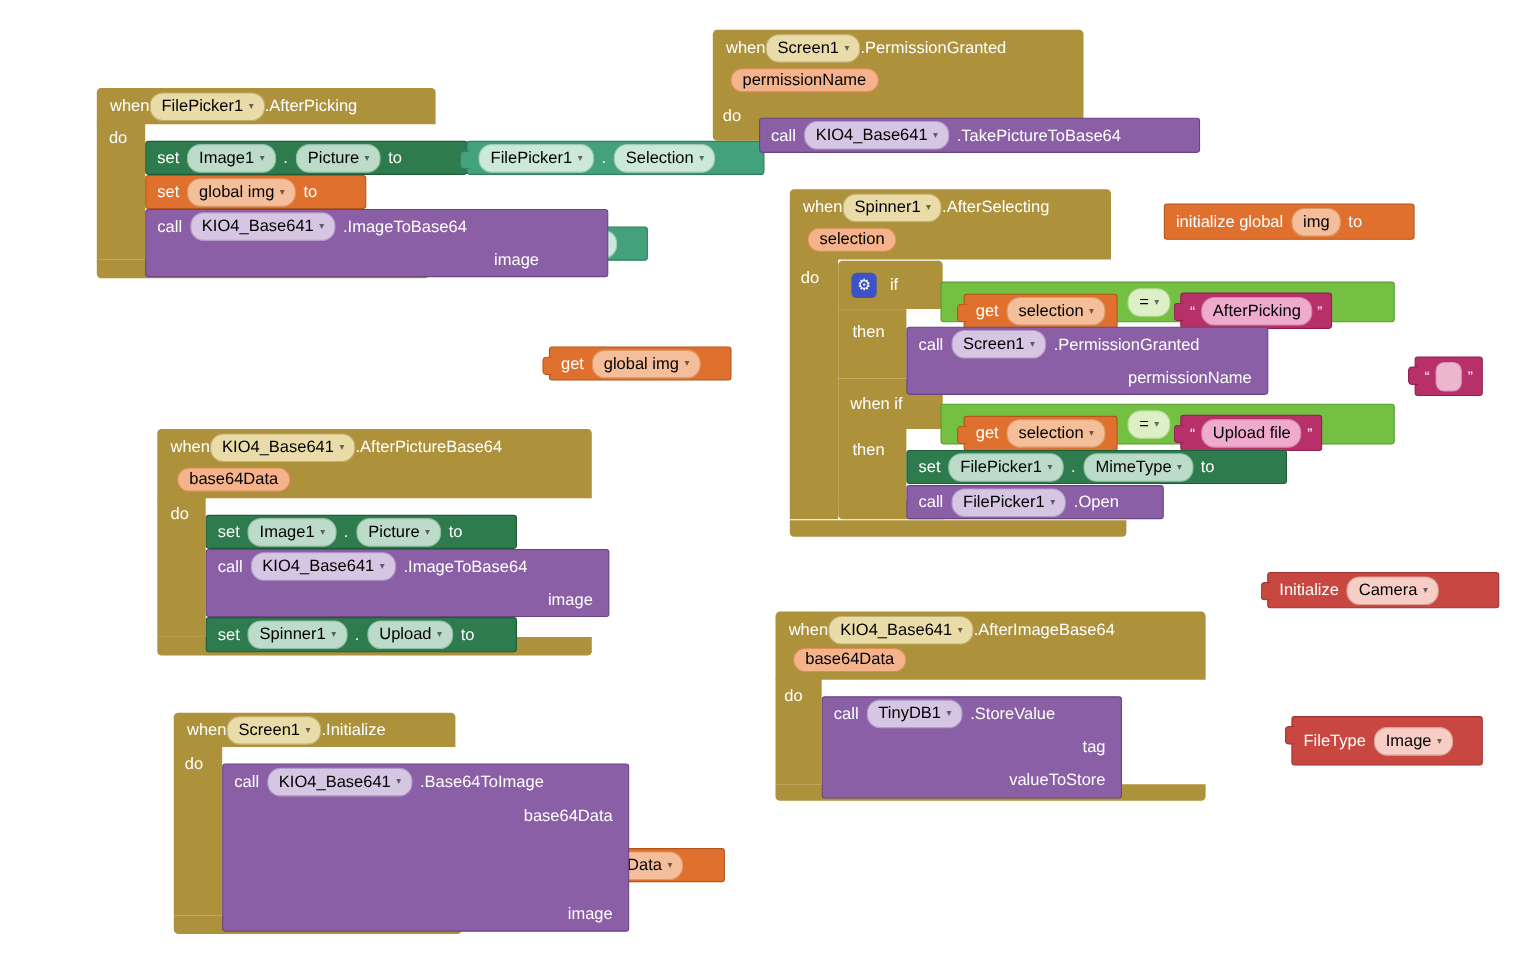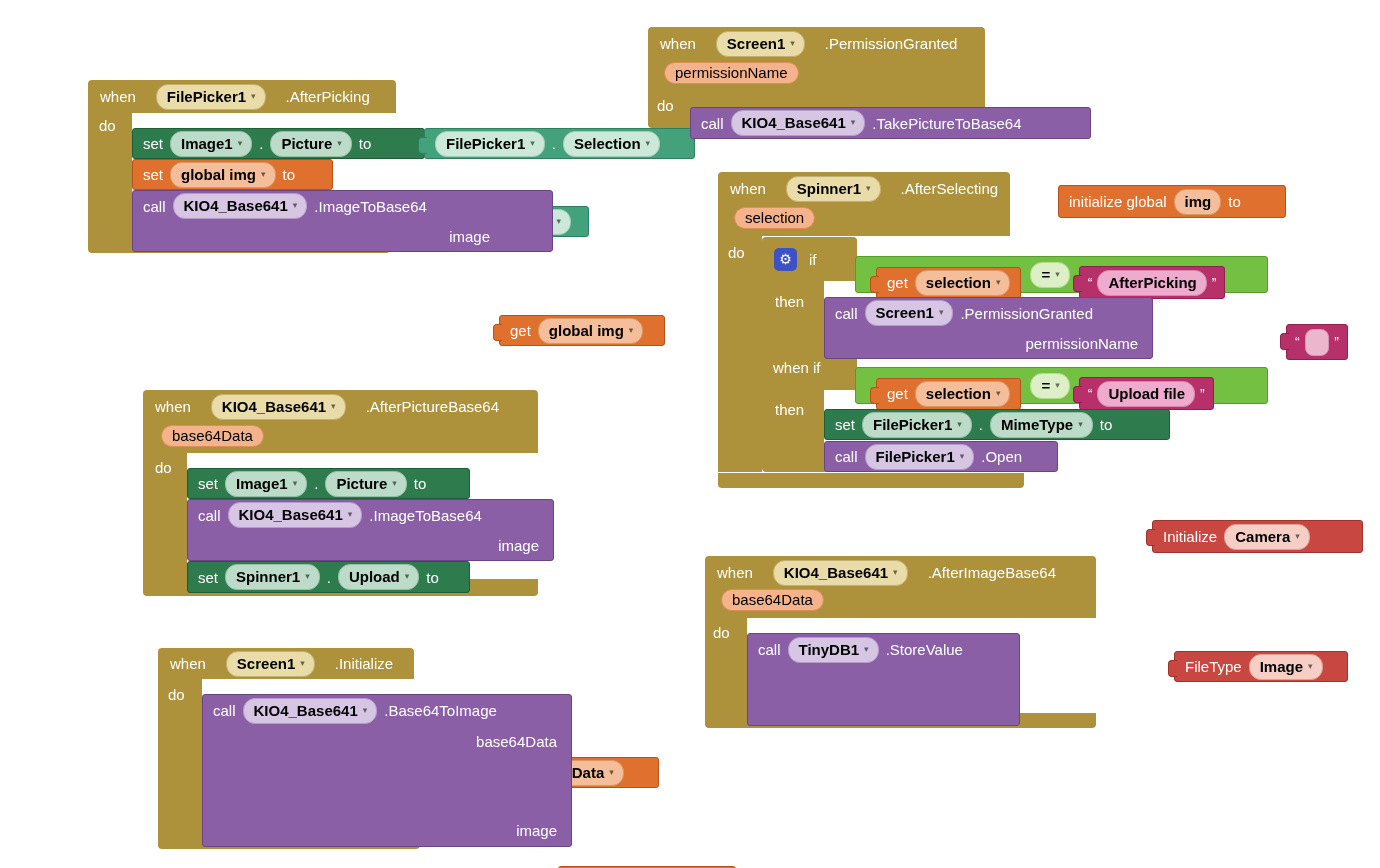--- a/index.html
+++ b/index.html
@@ -1,31 +1,31 @@
 <!DOCTYPE html>
 <html><head>
 <meta charset="utf-8">
 <style>
   html,body{margin:0;padding:0;background:#fff;}
   #canvas{position:relative;width:1380px;height:868px;background:#fff;overflow:hidden;
           font-family:"Liberation Sans",sans-serif;font-size:15px;}
   .abs{position:absolute;box-sizing:border-box;}
   .blk{display:flex;align-items:center;gap:7px;padding:0 10px;border-radius:3px;color:#fff;white-space:nowrap;margin-top:16px;}
-  .hdr{display:flex;align-items:center;gap:20px;padding:0 12px;color:#fff;white-space:nowrap;}
+  .hdr{display:flex;align-items:center;gap:0;padding:0 12px;color:#fff;white-space:nowrap;}
   .gold{background:#AE913B;}
   .dgreen{background:#2E7B4D;border:1px solid #1f5c38;}
   .mgreen{background:#43A27B;border:1px solid #2e7f5d;}
   .orange{background:#E0702D;border:1px solid #b4541a;}
   .purple{background:#8B5FA6;border:1px solid #6a4583;}
   .lgreen{background:#74C043;border:1px solid #579b2d;}
   .magenta{background:#B73069;border:1px solid #8e2150;}
   .red{background:#C94741;border:1px solid #9e322d;}
   .dd,.fld{display:inline-flex;align-items:center;gap:5px;height:23px;padding:0 9px 1px 10px;
            border-radius:12px;color:#000;}
-  .dd b,.fld b{font-weight:700;}
+  .dd b,.fld b{font-weight:400;}
   .ar{font-style:normal;font-size:9px;opacity:.55;line-height:1;}
   .dd-tan{background:#EADCA9;border:1px solid #c2b070;}
   .dd-g{background:#BCDCC9;border:1px solid #93bfa6;}
   .dd-mg{background:#CBE8D9;border:1px solid #9ecdb5;}
   .dd-p{background:#D6C6E4;border:1px solid #b29cc8;}
   .dd-o{background:#F4BE9B;border:1px solid #da9864;}
   .dd-lg{background:#DCEFC6;border:1px solid #b4d98c;}
   .dd-r{background:#F7CEC5;border:1px solid #dca196;}
   .dd-m{background:#EFABCD;border:1px solid #d687ae;}
   .chip{display:inline-flex;align-items:center;height:22px;padding:0 10px 1px;border-radius:11px;
@@ -258,21 +258,21 @@
         <b>FilePicker1</b>
         <i class="ar">▾</i>
       </span>
     <span>.</span>
     <span class="dd dd-g">
         <b>MimeType</b>
         <i class="ar">▾</i>
       </span>
     <span>to</span>
   </div>
-  <div class="abs blk red vtab" style="left:1174px;top:393px;width:174px;height:31px;z-index:1;">
+  <div class="abs blk red vtab" style="left:1174px;top:393px;width:174px;height:45px;z-index:1;">
     <span>FileType</span>
     <span class="dd dd-r">
         <b>Image</b>
         <i class="ar">▾</i>
       </span>
   </div>
   <div class="abs blk purple" style="left:824px;top:425px;width:234px;height:31px;z-index:1;">
     <span>call</span>
     <span class="dd dd-p">
         <b>FilePicker1</b>
@@ -375,20 +375,26 @@
 
   <div class="abs blk purple col2" style="left:747px;top:617px;width:273px;height:93px;z-index:2;">
     <div class="r">
       <span>call</span>
       <span class="dd dd-p">
           <b>TinyDB1</b>
           <i class="ar">▾</i>
         </span>
       <span>.StoreValue</span>
     </div>
+    <div class="r right" style="padding-right:14px;">
+      <span>tag</span>
+    </div>
+    <div class="r right" style="padding-right:14px;">
+      <span>valueToStore</span>
+    </div>
   </div>
 
   <div class="abs gold hdr" style="left:158px;top:648px;width:256px;height:31px;border-radius:4px 4px 0 0;z-index:5;">
     <span>when</span>
     <span class="dd dd-tan">
         <b>Screen1</b>
         <i class="ar">▾</i>
       </span>
     <span>.Initialize</span>
   </div>

